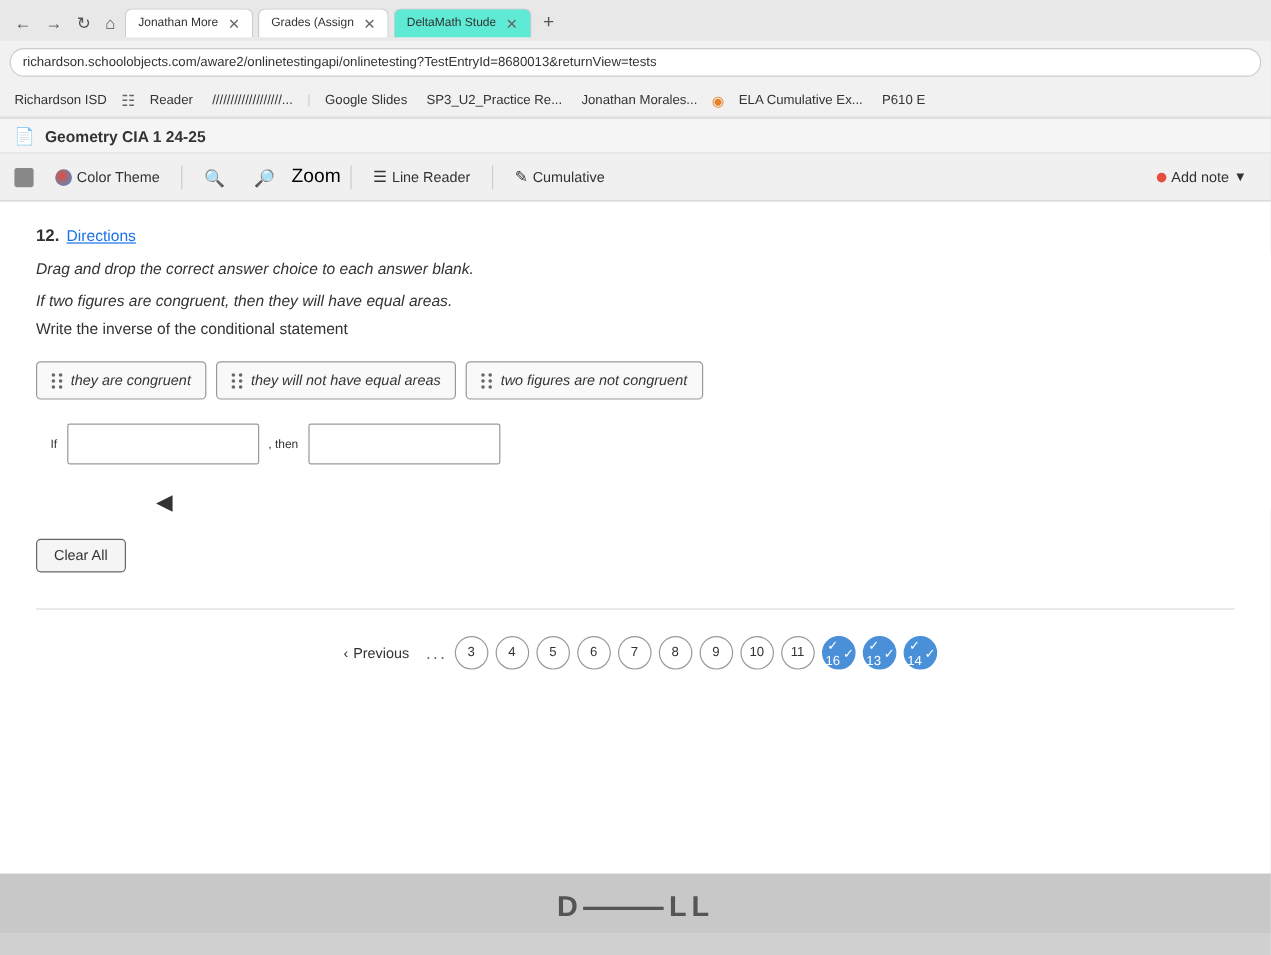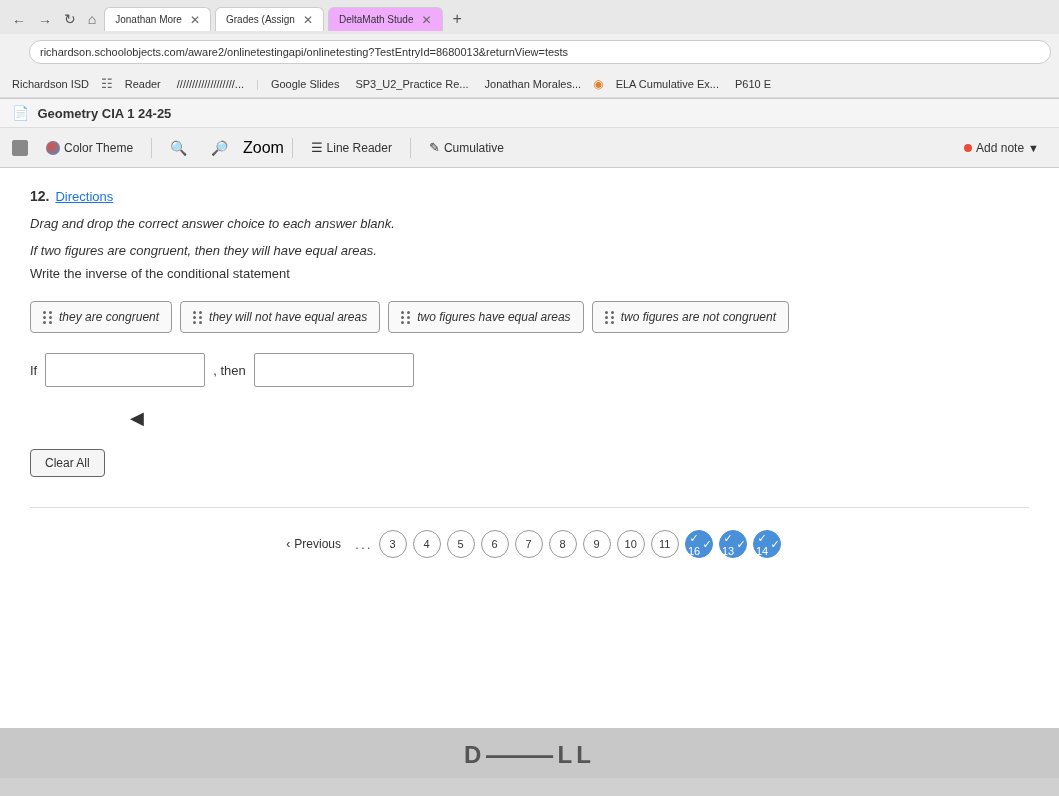--- a/index.html
+++ b/index.html
@@ -37,39 +37,38 @@
       height: 24px;
       border: 1px solid #ccc;
       border-bottom: none;
       gap: 4px;
       white-space: nowrap;
       max-width: 180px;
       overflow: hidden;
     }
 
     .tab.active {
-      background: #f0abfc;
+      background: #5eead4;
       z-index: 1;
     }
 
     .tab-close {
       color: #666;
       font-size: 12px;
       cursor: pointer;
       margin-left: 4px;
     }
 
     .nav-bar {
       display: flex;
       align-items: center;
       background: #f1f1f1;
       padding: 4px 8px;
       height: 36px;
       gap: 6px;
-      margin-left: 21px;
     }
 
     .address-bar {
       flex: 1;
       height: 24px;
       border: 1px solid #ccc;
       border-radius: 12px;
       padding: 0 10px;
       font-size: 11px;
       background: #fff;
@@ -250,22 +249,22 @@
       height: 3px;
       background: #666;
       border-radius: 50%;
     }
 
     
     .fill-in-row {
       display: flex;
       align-items: center;
       gap: 8px;
-      margin: 10px 0 20px 0;
-      font-size: 13px;
+      margin: 10px 0 20px 12px;
+      font-size: 10px;
       color: #333;
     }
 
     .fill-in-box {
       width: 160px;
       height: 34px;
       border: 1px solid #999;
       border-radius: 2px;
       background: #fff;
     }
@@ -498,33 +497,20 @@
               <div class="drag-dot"></div>
             <div class="drag-dot"></div>
               <div class="drag-dot"></div>
             <div class="drag-dot"></div>
               <div class="drag-dot"></div>
           </div>
         </div>
         <span>they will not have equal areas</span>
       </div>
 
-      <div class="answer-chip" draggable="true">
-        <div class="drag-handle">
-          <div class="drag-dots">
-            <div class="drag-dot"></div>
-              <div class="drag-dot"></div>
-            <div class="drag-dot"></div>
-              <div class="drag-dot"></div>
-            <div class="drag-dot"></div>
-              <div class="drag-dot"></div>
-          </div>
-        </div>
-        <span>two figures have equal areas</span>
-      </div>
 
       <div class="answer-chip" draggable="true">
         <div class="drag-handle">
           <div class="drag-dots">
             <div class="drag-dot"></div>
               <div class="drag-dot"></div>
             <div class="drag-dot"></div>
               <div class="drag-dot"></div>
             <div class="drag-dot"></div>
               <div class="drag-dot"></div>

